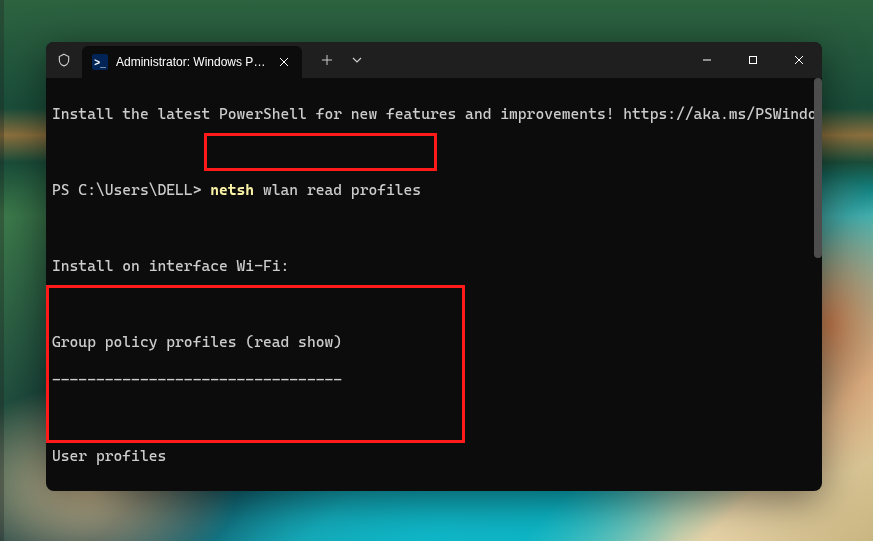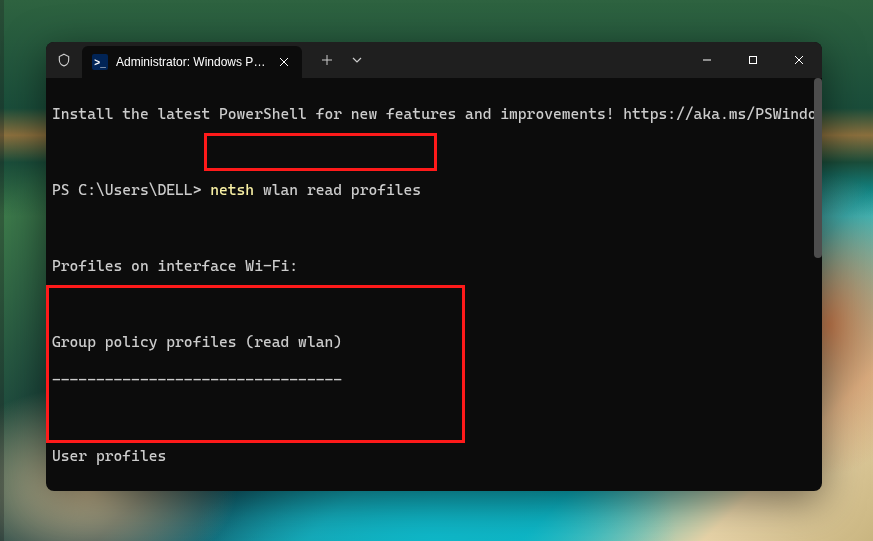--- a/index.html
+++ b/index.html
@@ -141,21 +141,21 @@
     .scrollbar-thumb {
       position: absolute;
       right: 0;
       top: 0;
       width: 8px;
       height: 180px;
       background: #4d4d4d;
       border-radius: 4px;
     }
     .line { display: block; }
-    .yellow { color: #f9f1a5; }
+    .yellow { color: #f9f1a5; font-weight: bold; }
     .highlight-box-1 {
       position: absolute;
       border: 3px solid #ff1a1a;
       pointer-events: none;
       left: 204px;
       top: 133px;
       width: 233px;
       height: 38px;
     }
     .highlight-box-2 {
@@ -220,23 +220,23 @@
         </svg>
     </div>
   </div>
 
   <div class="terminal-body">
 <span class="line" style="white-space: pre;"><span>Install the latest PowerShell for new features and improvements! https://aka.ms/PSWindows
 </span></span>
 <span class="line"> </span>
 <span class="line"><span>PS C:\Users\DELL&gt; </span><span class="yellow">netsh</span><span> wlan read profiles</span></span>
 <span class="line"> </span>
-<span class="line">Profiles on interface Wi-Fi:</span>
-<span class="line"> </span>
-<span class="line">Group policy profiles (read wlan)</span>
+<span class="line">Install on interface Wi-Fi:</span>
+<span class="line"> </span>
+<span class="line">Group policy profiles (read show)</span>
 <span class="line">---------------------------------</span>
 <span class="line"> </span>
 <span class="line">User profiles</span>
 
 
 
 
 
 
 

